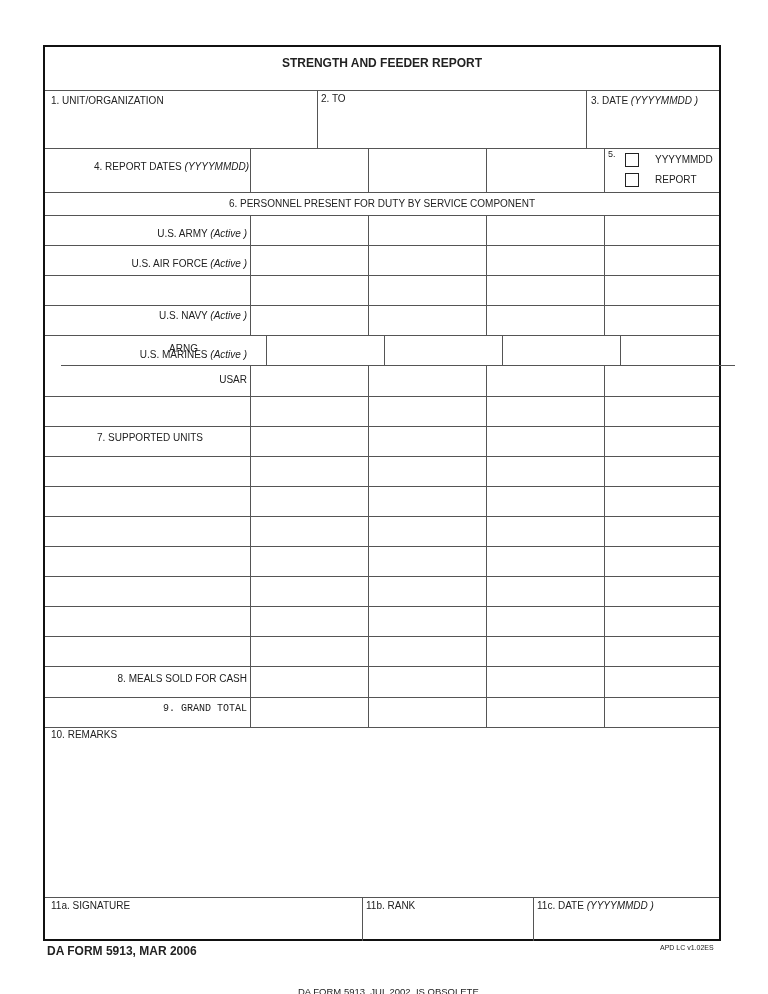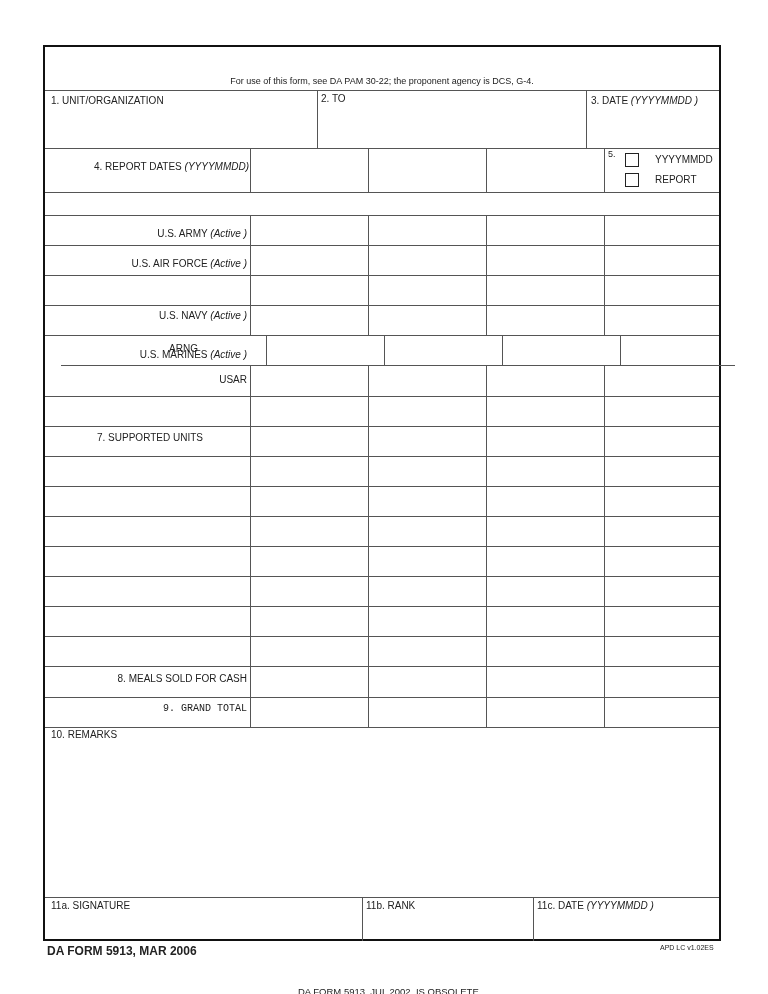--- a/index.html
+++ b/index.html
@@ -17,21 +17,21 @@
   .footer-left{position:absolute;left:47px;top:944px;font-weight:bold;font-size:12px;}
   .footer-mid{position:absolute;left:298px;top:950px;font-size:9.5px;margin-top:36px;}
   .footer-right{position:absolute;left:660px;top:944px;font-size:7px;}
   i{font-style:italic;}
 </style>
 </head>
 <body>
 
 <div class="form">
 
-  <div class="subtitle">For use of this form, see DA PAM 30-22; the proponent agency is DCS, G-4.</div>
+  <div class="title">STRENGTH AND FEEDER REPORT</div>
   <div class="hline" style="left:0;top:43px;width:674px;"></div>
 
   <div class="lbl" style="left:6px;top:48px;">1.  UNIT/ORGANIZATION</div>
   <div class="cell" style="left:0;top:44px;width:272px;height:58px;"></div>
   <div class="vline" style="left:272px;top:43px;height:59px;"></div>
   <div class="lbl" style="left:276px;top:46px;">2.  TO</div>
   <div class="cell" style="left:273px;top:44px;width:268px;height:58px;"></div>
   <div class="vline" style="left:541px;top:43px;height:59px;"></div>
   <div class="lbl" style="left:546px;top:48px;"><span>3.  DATE</span> <i>(YYYYMMDD )</i></div>
   <div class="cell" style="left:542px;top:44px;width:132px;height:58px;"></div>
@@ -45,20 +45,21 @@
   <div class="vline" style="left:441px;top:101px;height:44px;"></div>
   <div class="cell" style="left:442px;top:102px;width:117px;height:43px;"></div>
   <div class="vline" style="left:559px;top:101px;height:44px;"></div>
   <div class="lbl" style="left:563px;top:102px;font-size:9px;">5.</div>
   <div class="cb" style="left:580px;top:106px;"></div>
   <div class="lbl" style="left:610px;top:107px;">YYYYMMDD</div>
   <div class="cb" style="left:580px;top:126px;"></div>
   <div class="lbl" style="left:610px;top:127px;">REPORT</div>
   <div class="hline" style="left:0;top:145px;width:674px;"></div>
 
+  <div class="lbl" style="left:0;width:674px;text-align:center;top:151px;">6.  PERSONNEL PRESENT FOR DUTY BY SERVICE COMPONENT</div>
   <div class="hline" style="left:0;top:168px;width:674px;"></div>
 
   <div id="grid">
       <div class="abs" style="left: 0px; top: 168px; width: 674px; height: 30px;">
         <div class="rlbl" style="right: 472px; top: 13px;"><span>U.S. ARMY</span> <i>(Active )</i></div>
         <div class="vline" style="left: 205px; top: 0px; height: 100%;"></div>
         <div class="cell" style="left: 206px; top: 0px; width: 117px; height: 100%;"></div>
         <div class="vline" style="left: 323px; top: 0px; height: 100%;"></div>
         <div class="cell" style="left: 324px; top: 0px; width: 117px; height: 100%;"></div>
         <div class="vline" style="left: 441px; top: 0px; height: 100%;"></div>

